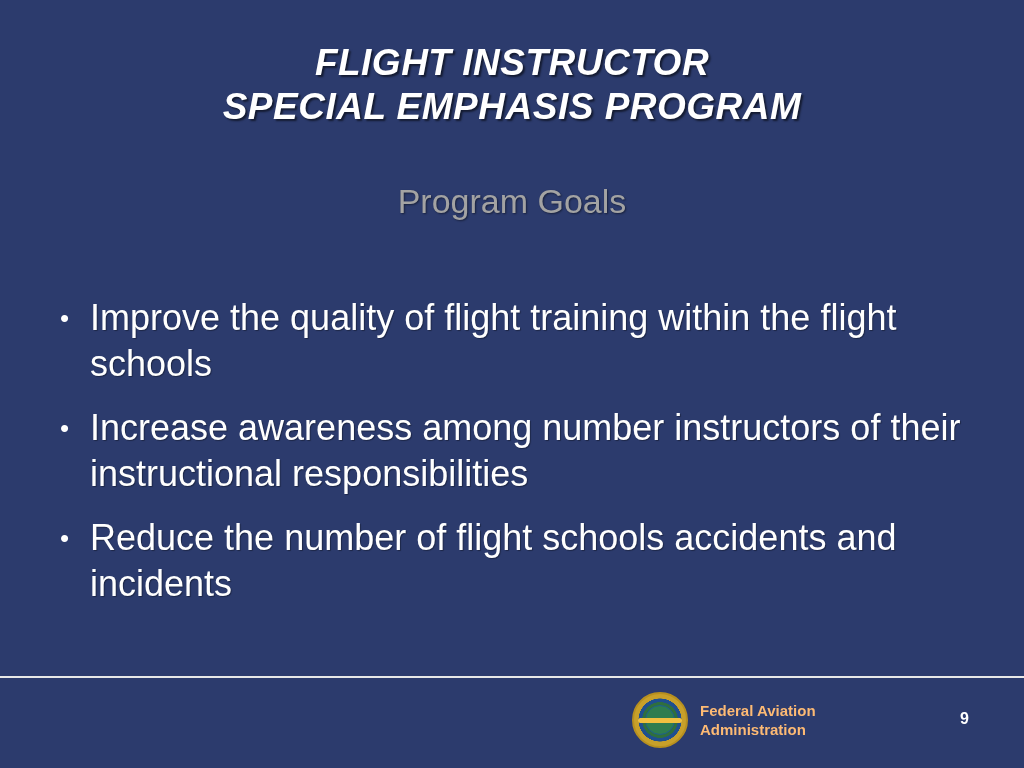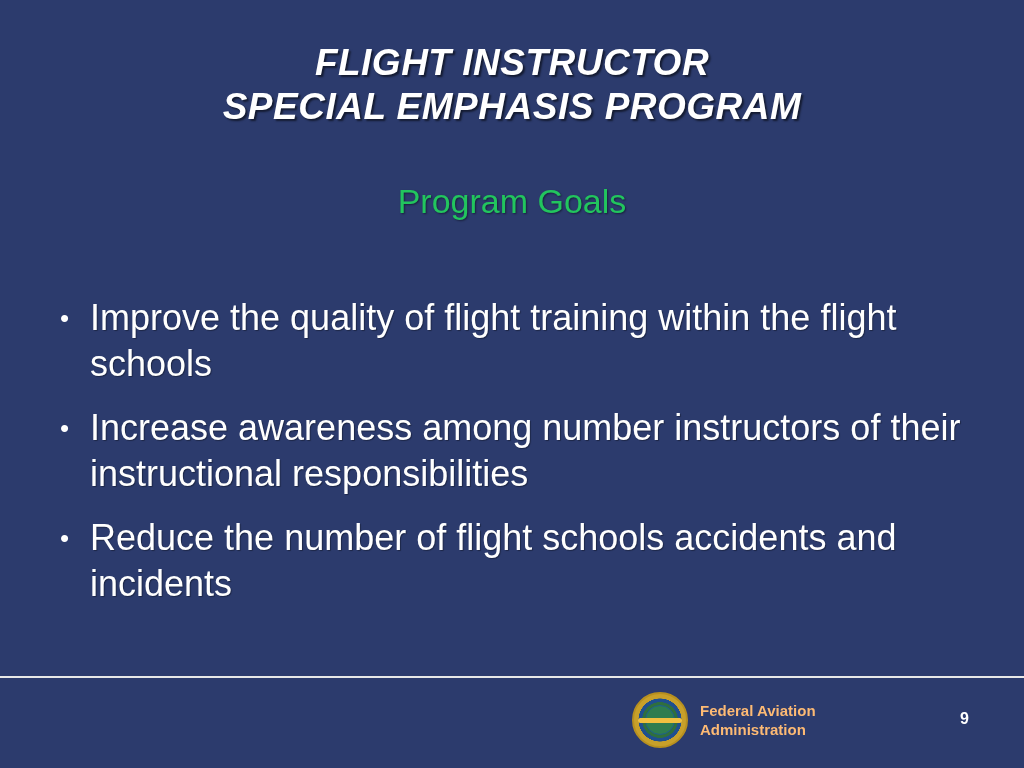--- a/index.html
+++ b/index.html
@@ -37,21 +37,21 @@
     letter-spacing: 0.5px;
     text-shadow: 2px 2px 2px rgba(0,0,0,0.55);
   }
   .subtitle {
     position: absolute;
     top: 182px;
     left: 0;
     width: 1024px;
     text-align: center;
     font-size: 34px;
-    color: #22c55e;
+    color: #a3a3a3;
     text-shadow: 1px 1px 2px rgba(0,0,0,0.45);
   }
   .bullets {
     position: absolute;
     top: 295px;
     left: 52px;
     width: 930px;
   }
   .bullet {
     display: flex;

